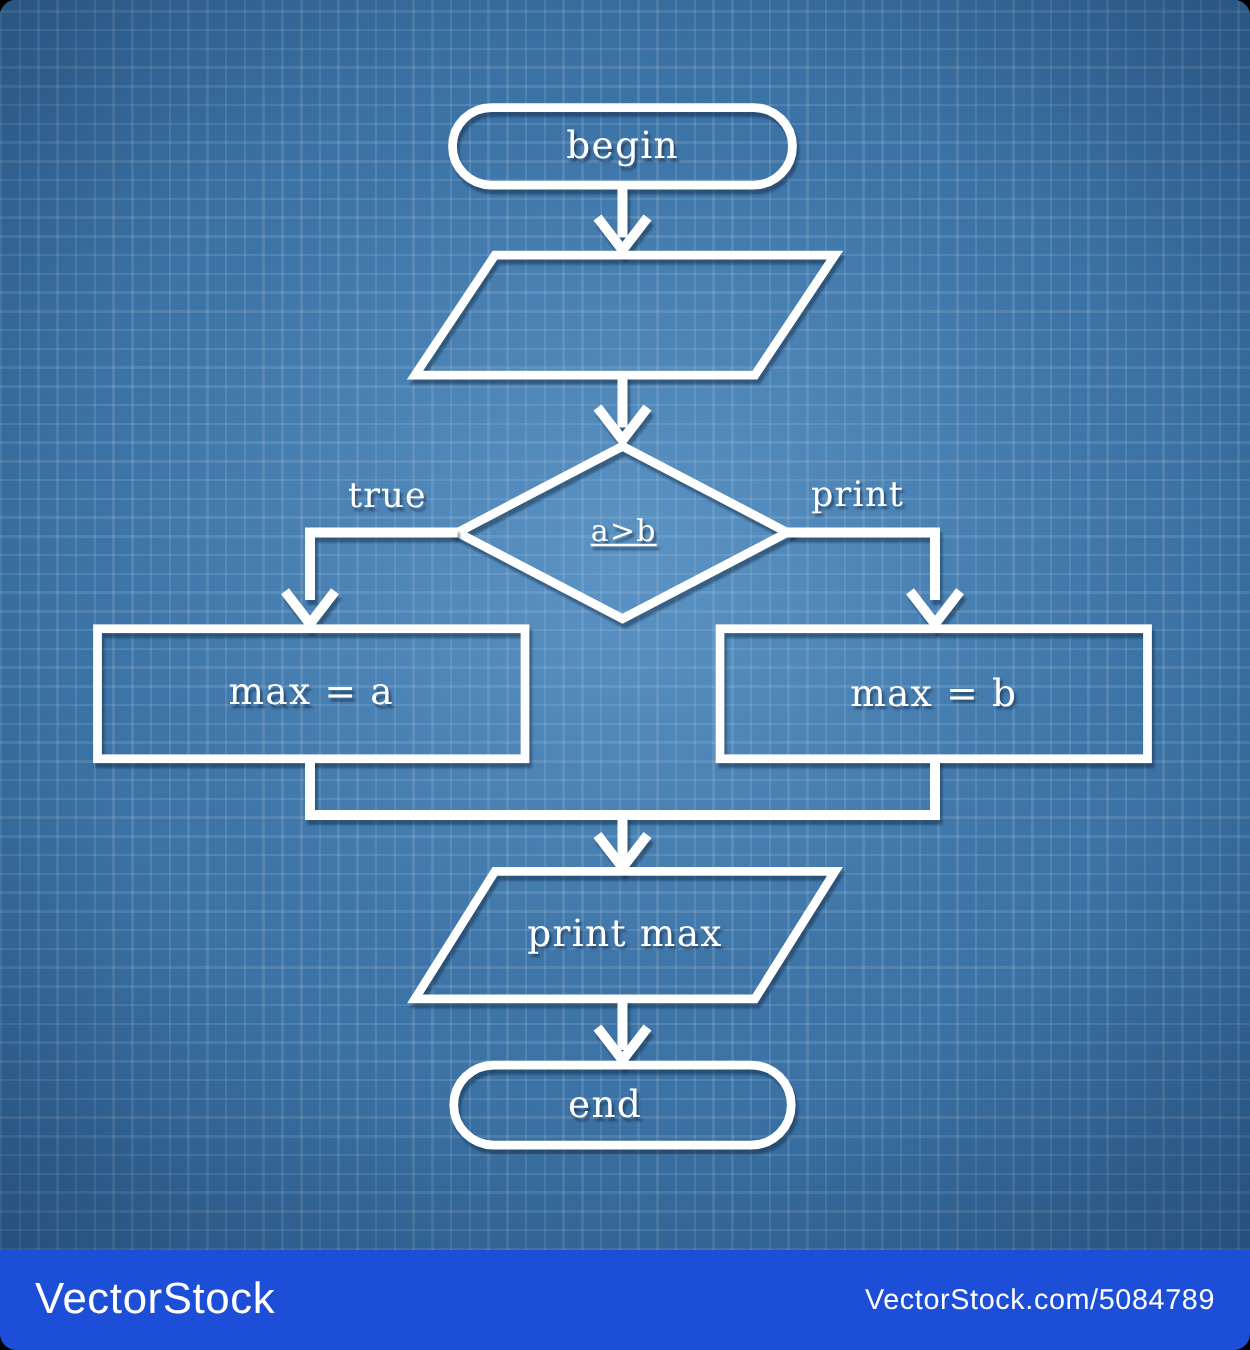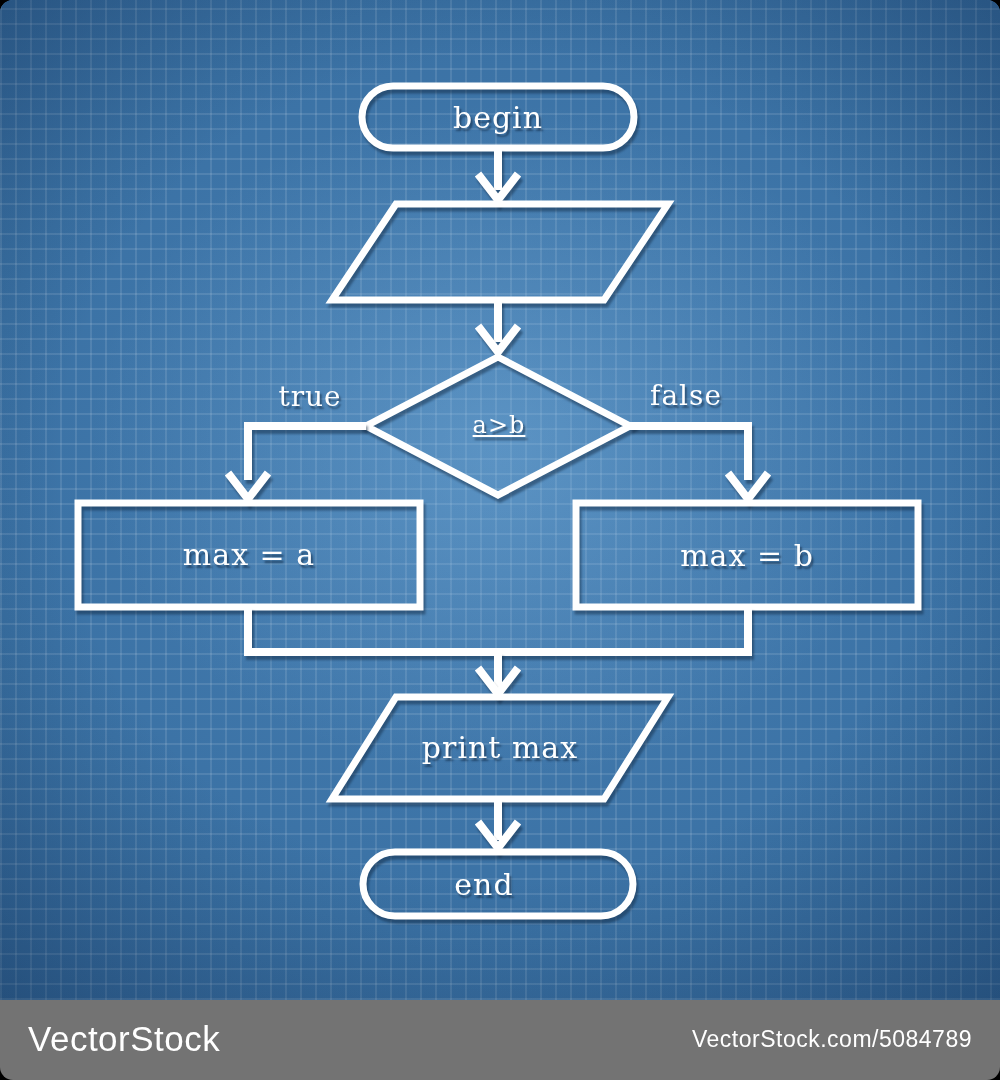--- a/index.html
+++ b/index.html
@@ -34,21 +34,21 @@
     color:#ffffff;white-space:nowrap;
     text-shadow:2px 3px 2px rgba(13,35,60,0.55);
     letter-spacing:1px;
   }
   .node-label{font-size:30px;}
   .decision-label{font-size:24px;text-decoration:underline;}
   .edge-label{font-size:28px;text-align:right;}
   
   .wm-bar{
     position:absolute;left:0;top:1000px;width:1000px;height:80px;
-    background:#737373;color:#ffffff;
+    background:#1d4ed8;color:#ffffff;
     font-family:"Liberation Sans",sans-serif;
   }
   .wm-brand{
     position:absolute;left:28px;top:50%;transform:translateY(-52%);
     font-size:35px;letter-spacing:0.5px;
   }
   .wm-url{
     position:absolute;right:28px;top:50%;transform:translateY(-52%);
     font-size:23px;letter-spacing:0.5px;margin-left:10px;
   }
@@ -97,20 +97,20 @@
   </svg>
 
   <div class="node-label" style="left:498px;top:117px">begin</div>
   <div class="node-label decision-label" style="left:499px;top:425px">a&gt;b</div>
   <div class="node-label" style="left:249px;top:554px">max = a</div>
   <div class="node-label" style="left:747px;top:555px">max = b</div>
   <div class="node-label" style="left:500px;top:747px">print max</div>
   <div class="node-label" style="left:484px;top:884px">end</div>
 
   <div class="edge-label" style="left:310px;top:396px">true</div>
-  <div class="edge-label" style="left:686px;top:395px">false</div>
+  <div class="edge-label" style="left:686px;top:395px">print</div>
 
   <div class="wm-bar">
     <span class="wm-brand">VectorStock</span>
     <span class="wm-url">VectorStock.com/5084789</span>
   </div>
 
 </div>
 
 </body></html>

